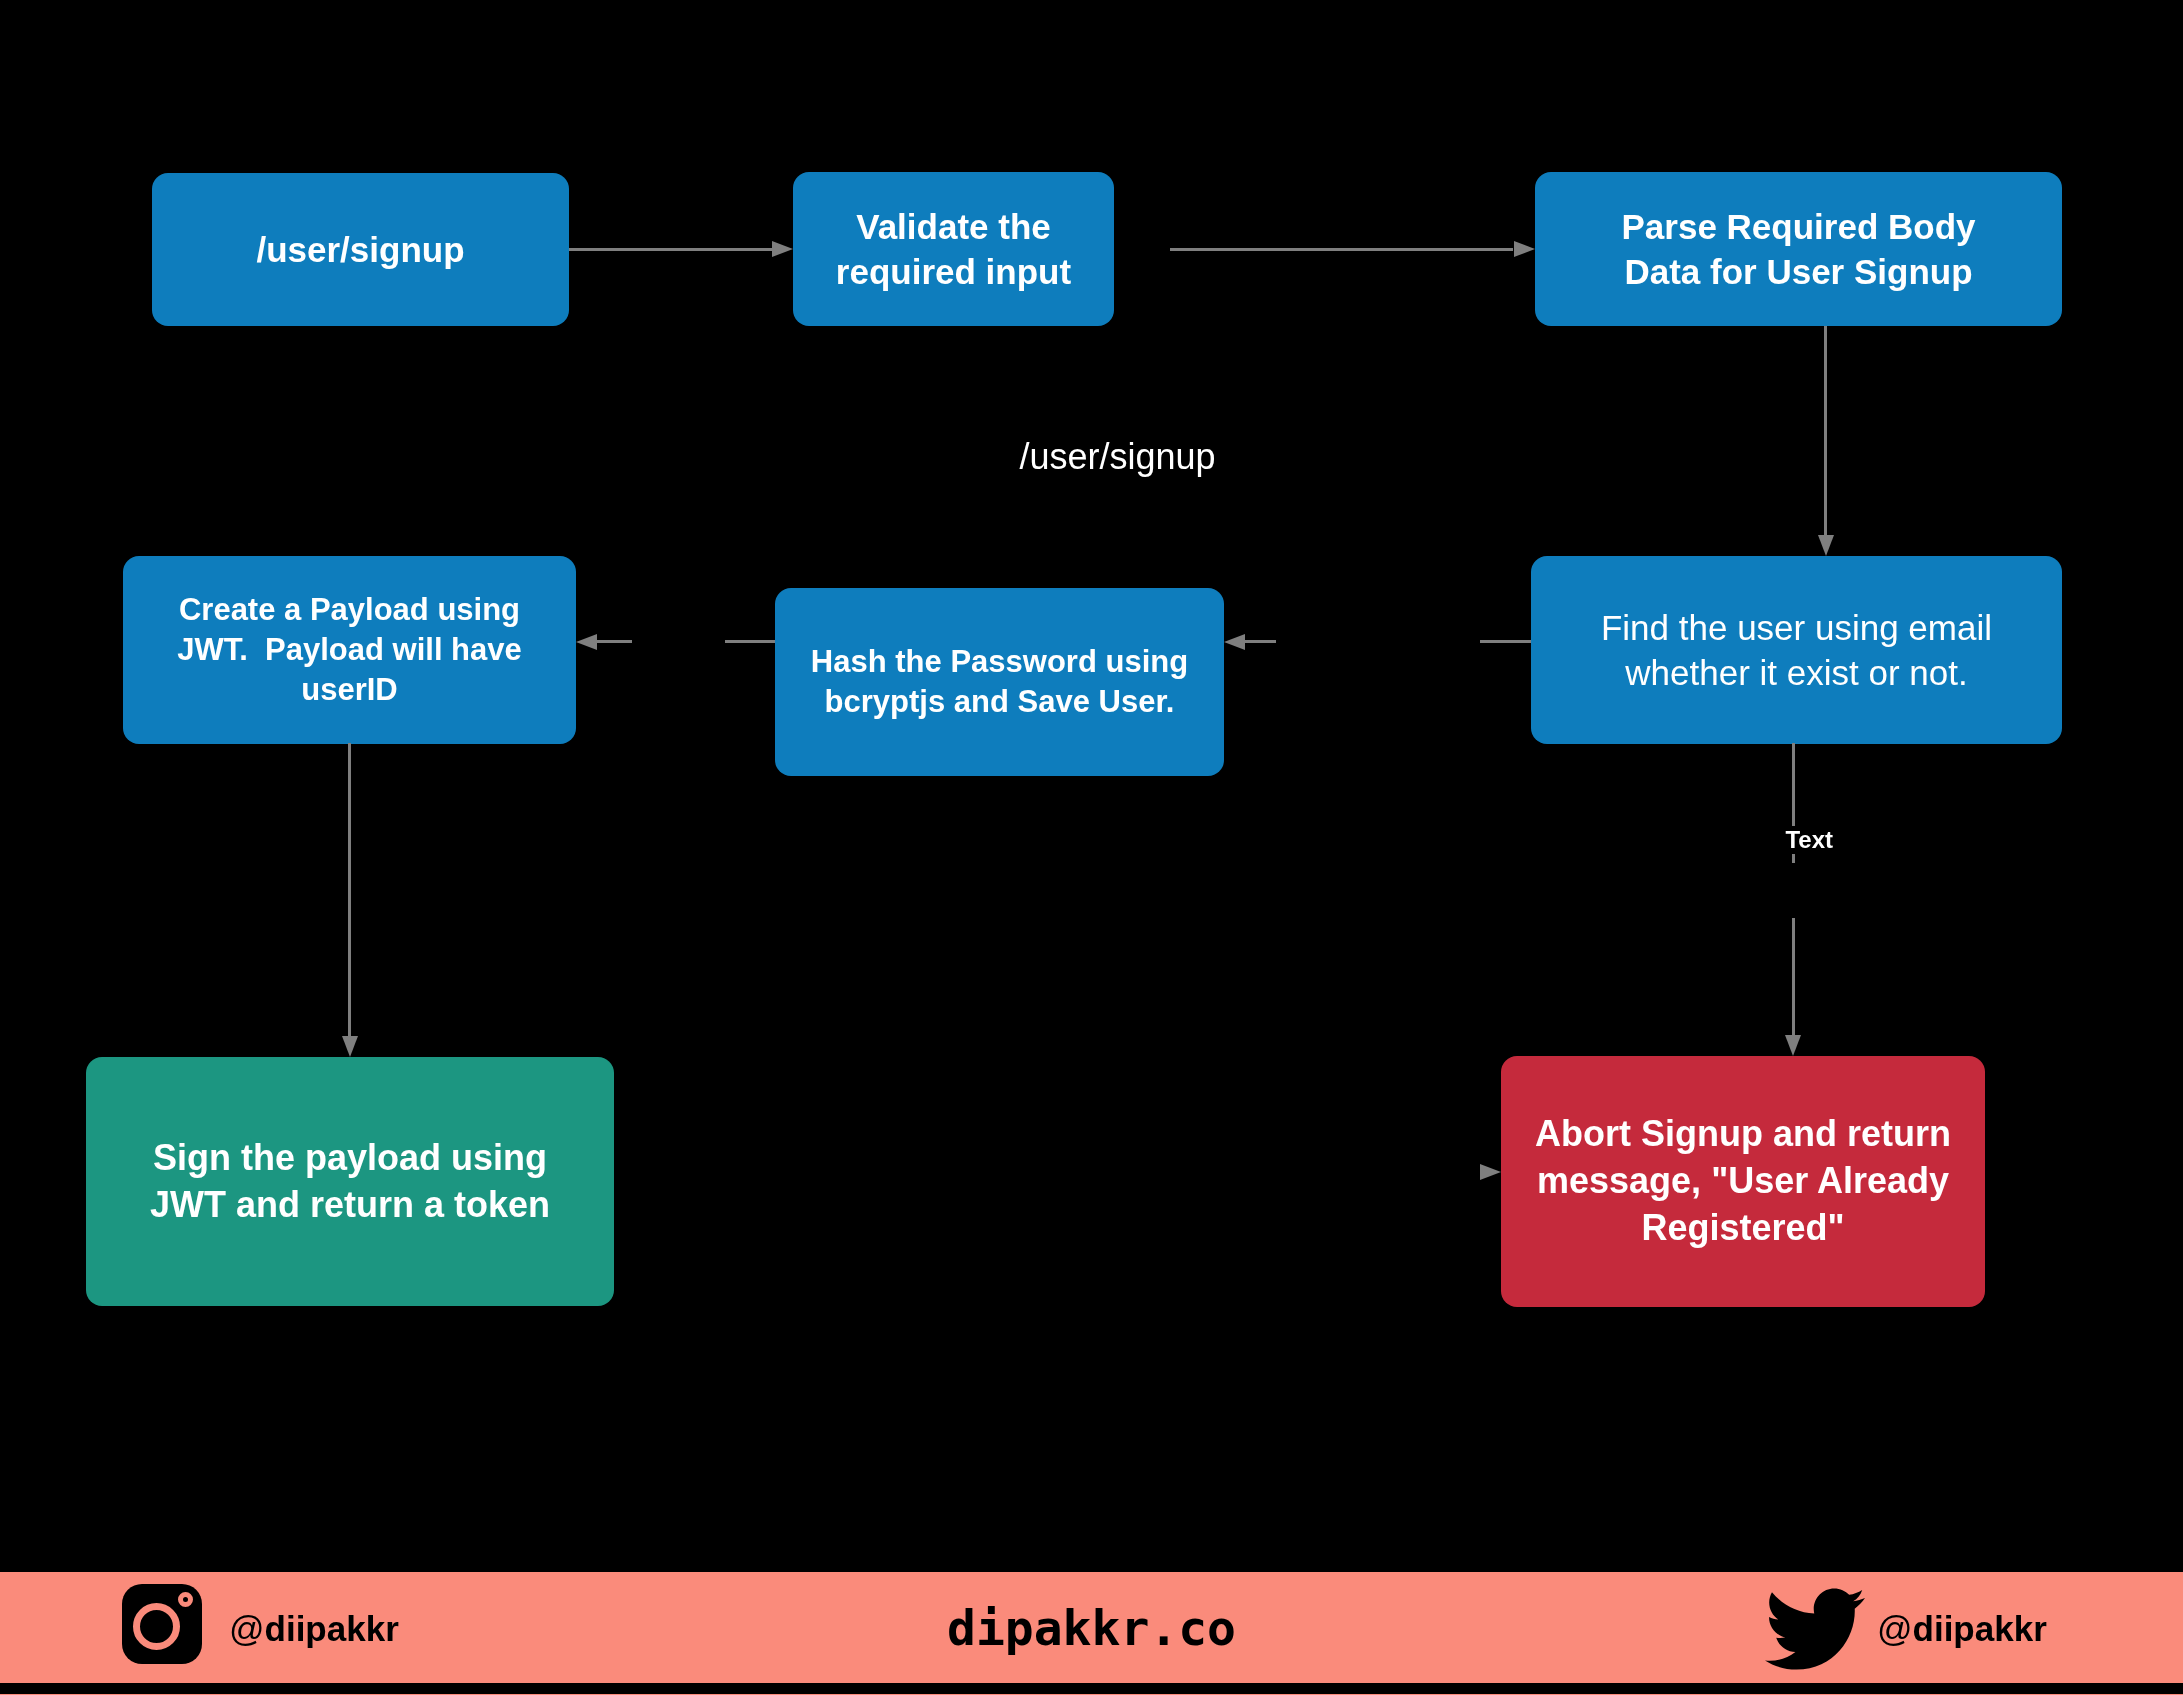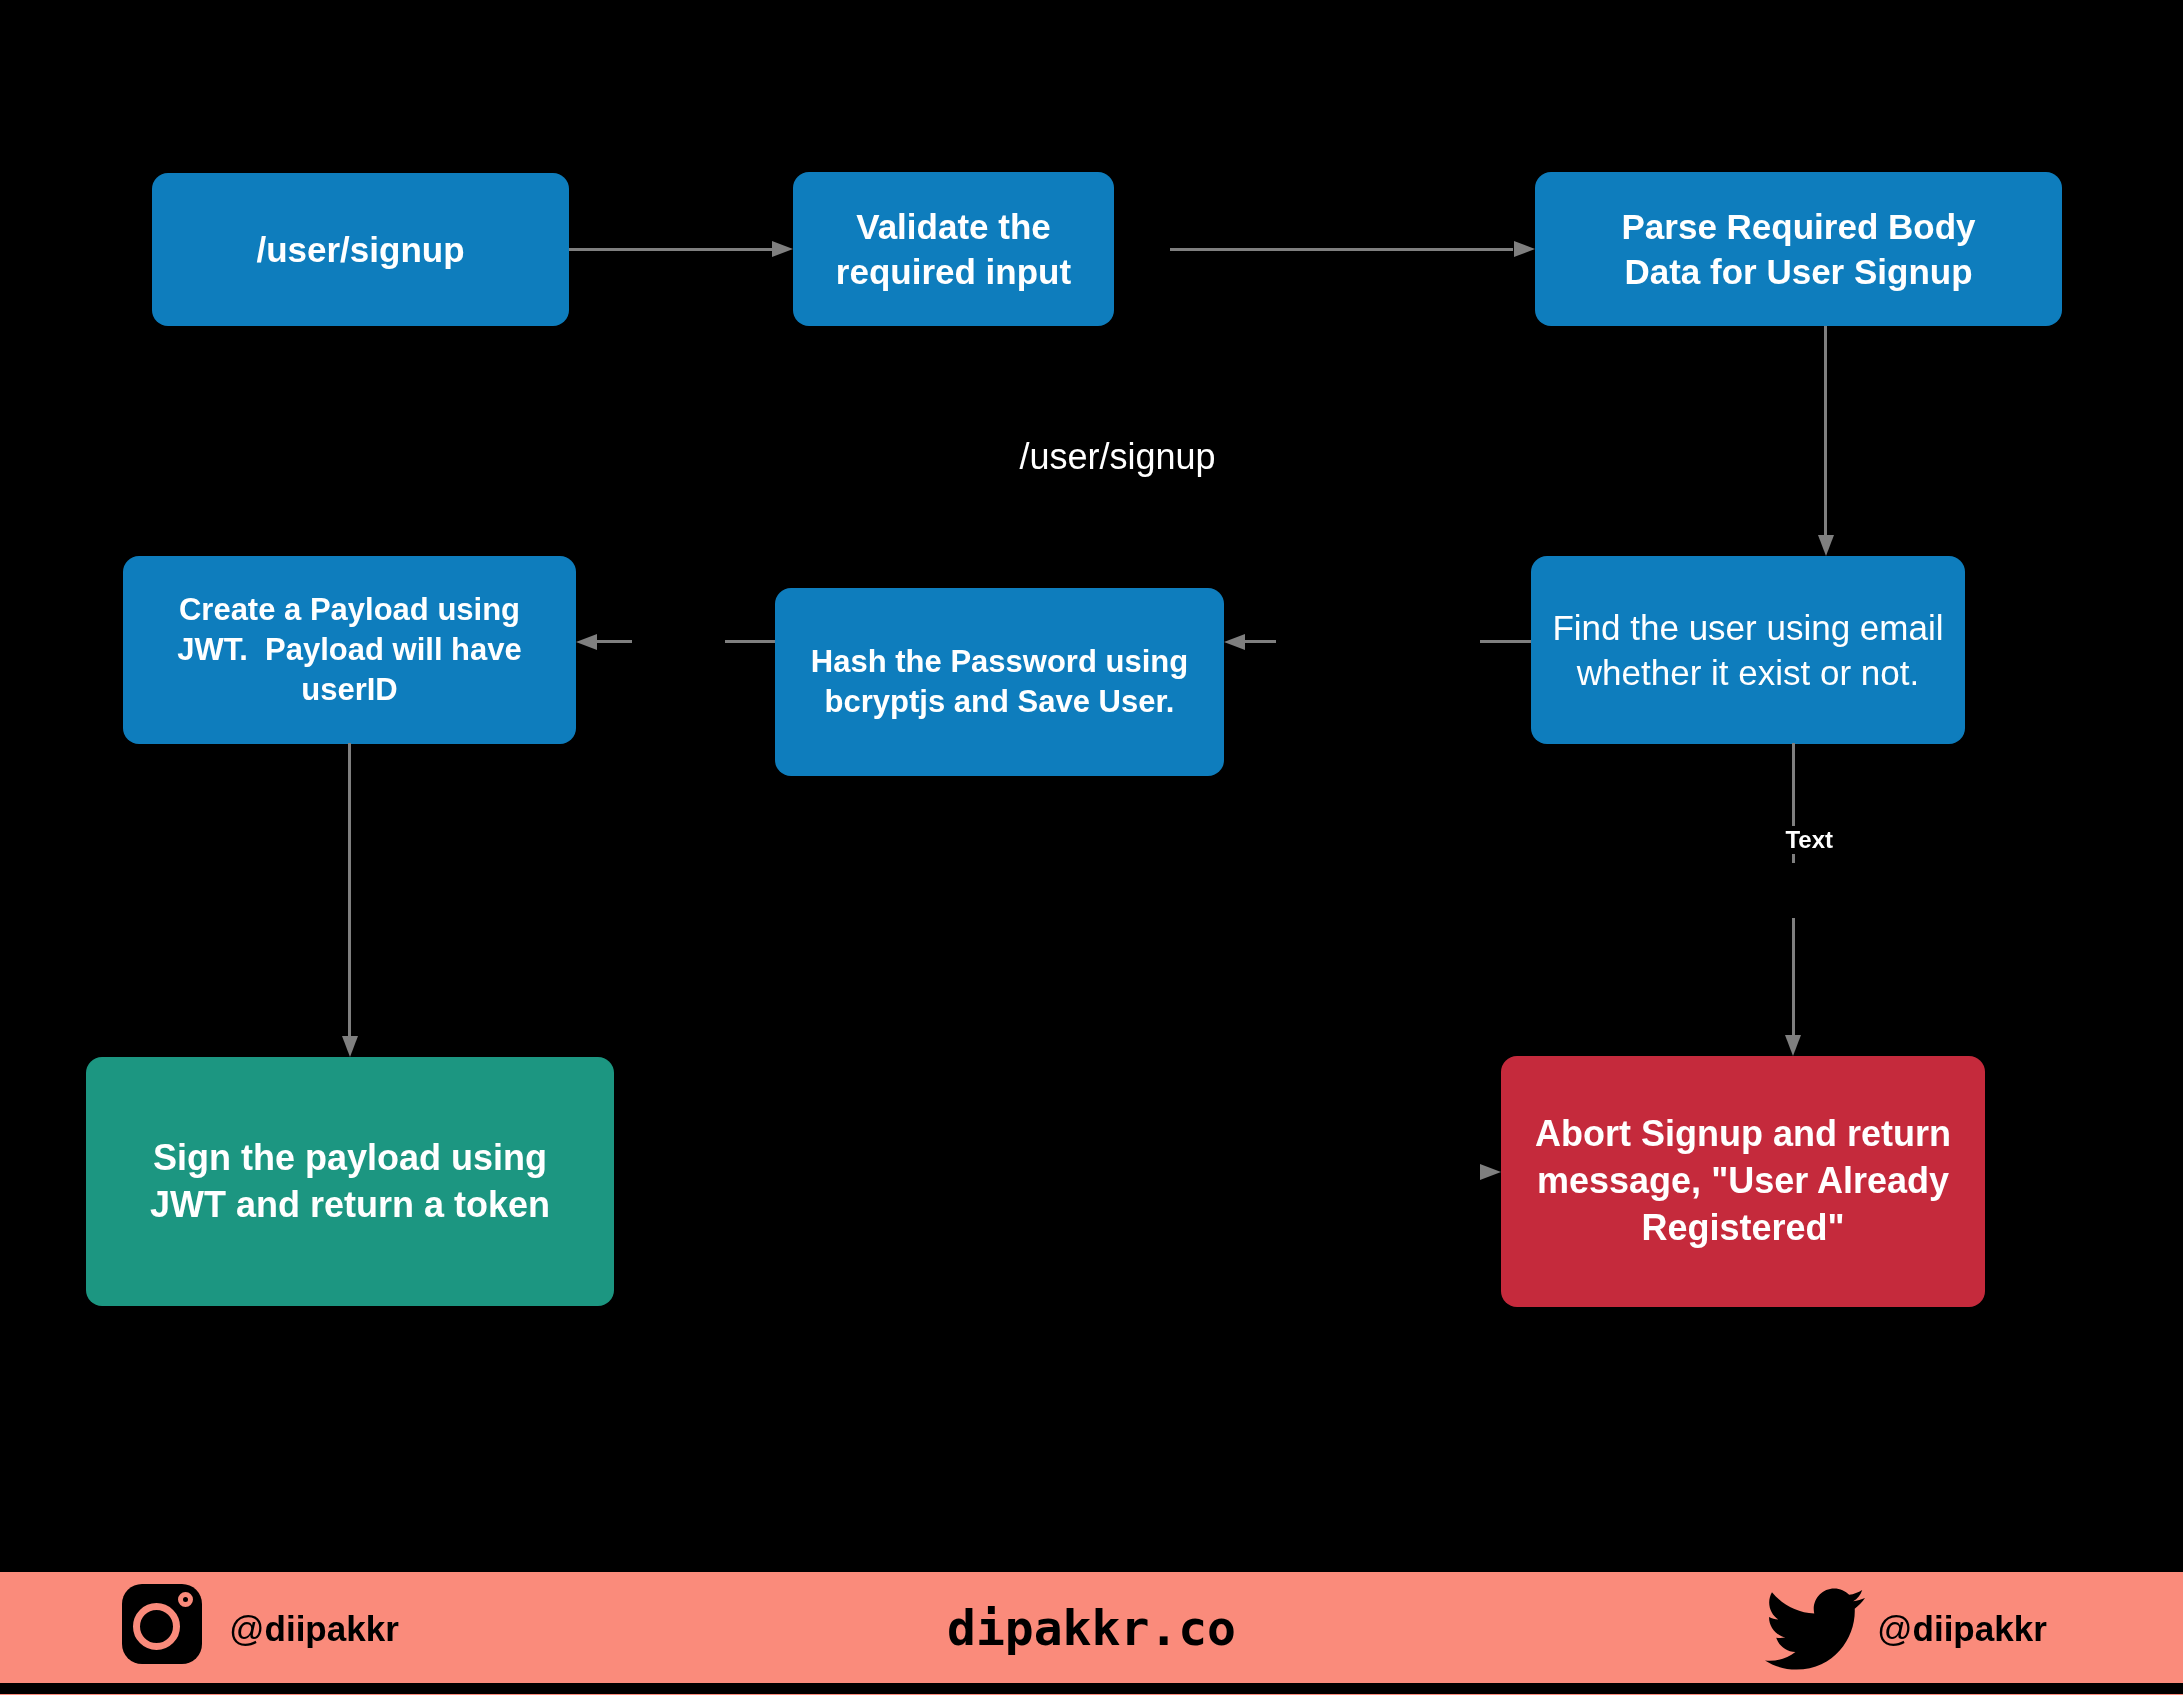--- a/index.html
+++ b/index.html
@@ -20,21 +20,21 @@
   .node{
     position:absolute;border-radius:16px;background:var(--node-blue);
     color:var(--node-text);display:flex;align-items:center;justify-content:center;
     text-align:center;font-weight:700;line-height:1.3;white-space:pre-wrap;
   }
   #n-endpoint{left:152px;top:173px;width:417px;height:153px;font-size:35px;}
   #n-validate{left:793px;top:172px;width:321px;height:154px;font-size:35px;}
   #n-parse{left:1535px;top:172px;width:527px;height:154px;font-size:35px;}
   #n-create{left:123px;top:556px;width:453px;height:188px;font-size:31px;}
   #n-hash{left:775px;top:556px;width:449px;height:188px;font-size:31px;margin-top:32px;}
-  #n-find{left:1531px;top:556px;width:434px;height:188px;font-size:35px;font-weight:400;}
+  #n-find{left:1531px;top:556px;width:531px;height:188px;font-size:35px;font-weight:400;}
   #n-sign{left:86px;top:1057px;width:528px;height:249px;font-size:36px;background:var(--node-green);}
   #n-abort{left:1501px;top:1056px;width:484px;height:251px;font-size:36px;background:var(--node-red);}
 
   .hline{position:absolute;height:2.7px;background:var(--line);}
   .vline{position:absolute;width:2.7px;background:var(--line);}
   .arr{position:absolute;width:0;height:0;}
   .arr.right{border-top:8px solid transparent;border-bottom:8px solid transparent;border-left:21px solid var(--line);}
   .arr.left{border-top:8px solid transparent;border-bottom:8px solid transparent;border-right:21px solid var(--line);}
   .arr.down{border-left:8px solid transparent;border-right:8px solid transparent;border-top:21px solid var(--line);}
 

